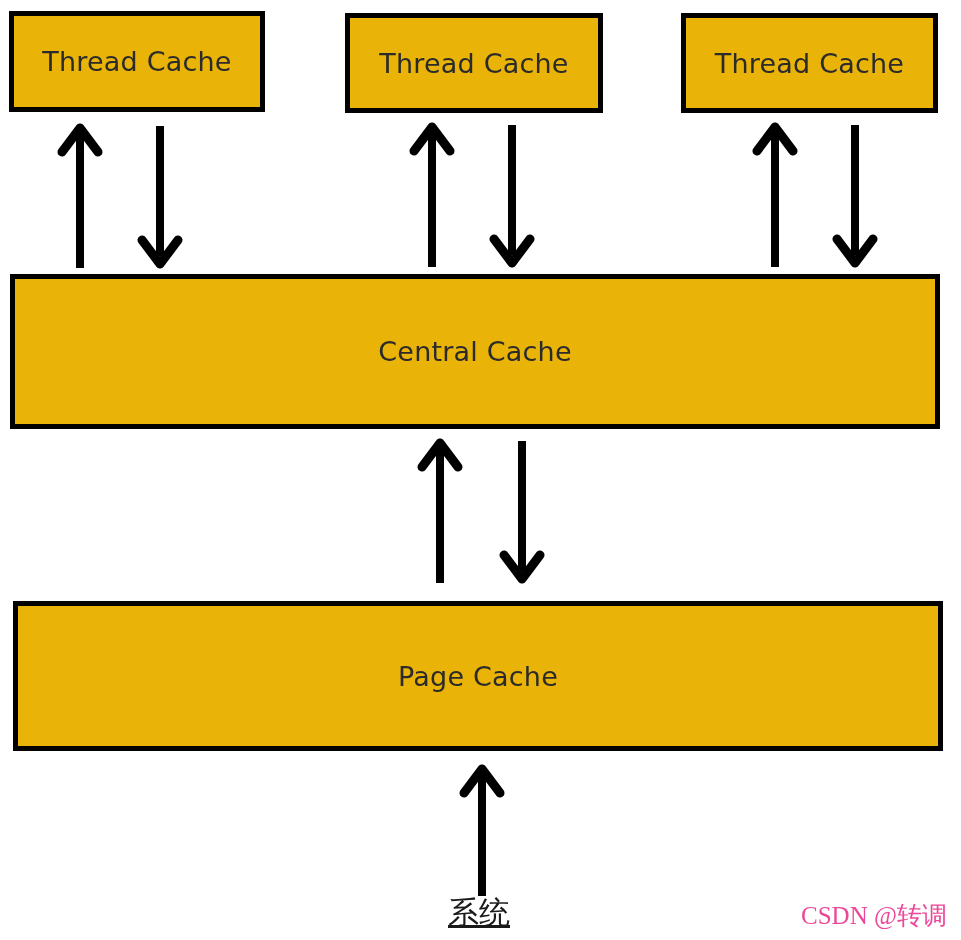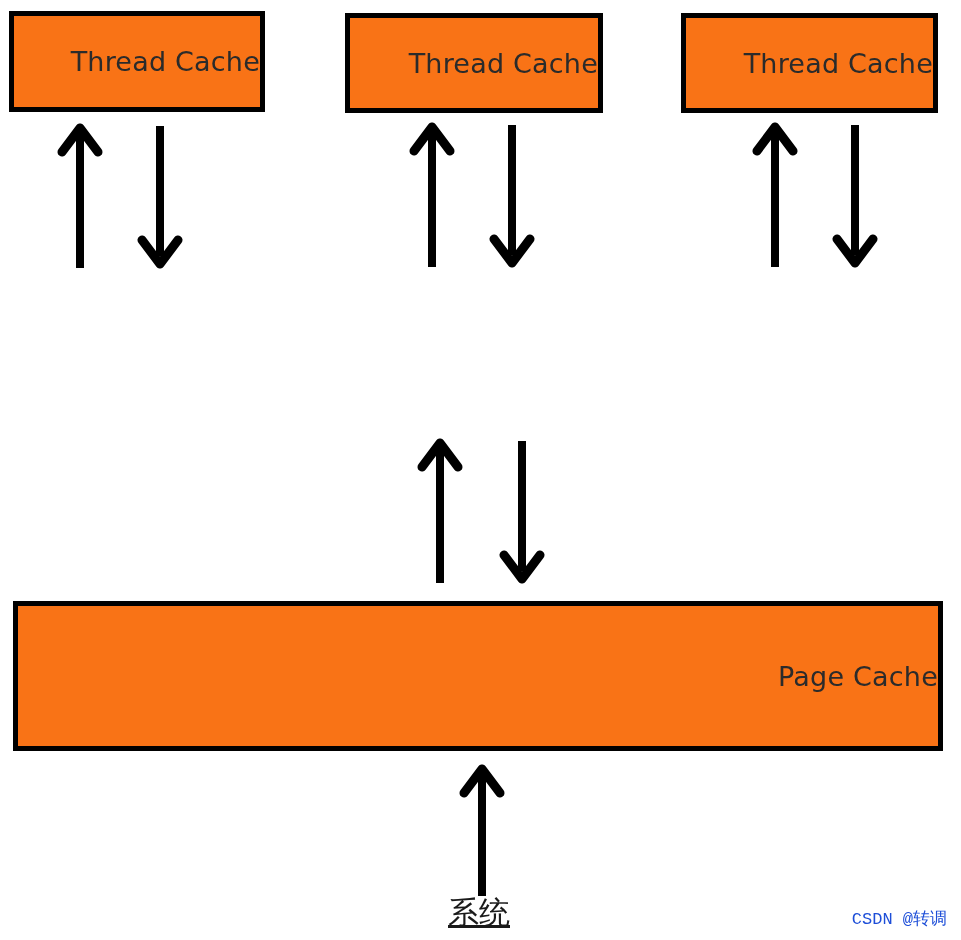--- a/index.html
+++ b/index.html
@@ -14,24 +14,24 @@
     position: relative;
     width: 961px;
     height: 940px;
     background: #ffffff;
     overflow: hidden;
   }
   .node-box {
     position: absolute;
     box-sizing: border-box;
     border: 5px solid #000000;
-    background: #f97316;
+    background: #eab308;
     display: flex;
     align-items: center;
-    justify-content: flex-end;
+    justify-content: center;
   }
   .node-label {
     color: #2b2b2b;
     font-family: "DejaVu Sans", "Liberation Sans", sans-serif;
     font-weight: 400;
     letter-spacing: 0.2px;
     white-space: nowrap;
   }
   .thread-box { }
   .thread-box .node-label { font-size: 27px; }
@@ -48,23 +48,23 @@
     position: absolute;
     color: #1a1a1a;
     font-family: "DejaVu Sans", "Liberation Sans", sans-serif;
     font-size: 31px;
     line-height: 1;
     white-space: nowrap;
     text-decoration: underline;
   }
   .watermark {
     position: absolute;
-    color: #1d4ed8;
-    font-family: Liberation Mono, monospace;
-    font-size: 17px;
+    color: #ec4899;
+    font-family: Liberation Serif, serif;
+    font-size: 25px;
     line-height: 1;
     white-space: nowrap;
     user-select: none;
   }
 </style>
 </head>
 <body>
 
 <div id="canvas">
 
@@ -115,20 +115,23 @@
     </svg>
   </div>
 
   <div class="arrow" style="left:835px; top:121px; width:40px; height:146px;">
     <svg width="40" height="146" viewBox="0 0 40 146">
       <line x1="20" y1="4" x2="20" y2="134" stroke="#000" stroke-width="8" stroke-linecap="butt"></line>
       <path d="M20 142 L38 118 M20 142 L2 118" stroke="#000" stroke-width="9" fill="none" stroke-linecap="round" stroke-linejoin="round"></path>
     </svg>
   </div>
 
+  <div class="node-box central-box" style="left:10px; top:274px; width:930px; height:155px;">
+    <span class="node-label">Central Cache</span>
+  </div>
 
   <div class="arrow" style="left:420px; top:437px; width:40px; height:146px;">
     <svg width="40" height="146" viewBox="0 0 40 146">
       <line x1="20" y1="146" x2="20" y2="12" stroke="#000" stroke-width="8" stroke-linecap="butt"></line>
       <path d="M20 6 L38 30 M20 6 L2 30" stroke="#000" stroke-width="9" fill="none" stroke-linecap="round" stroke-linejoin="round"></path>
     </svg>
   </div>
 
   <div class="arrow" style="left:502px; top:437px; width:40px; height:146px;">
     <svg width="40" height="146" viewBox="0 0 40 146">

